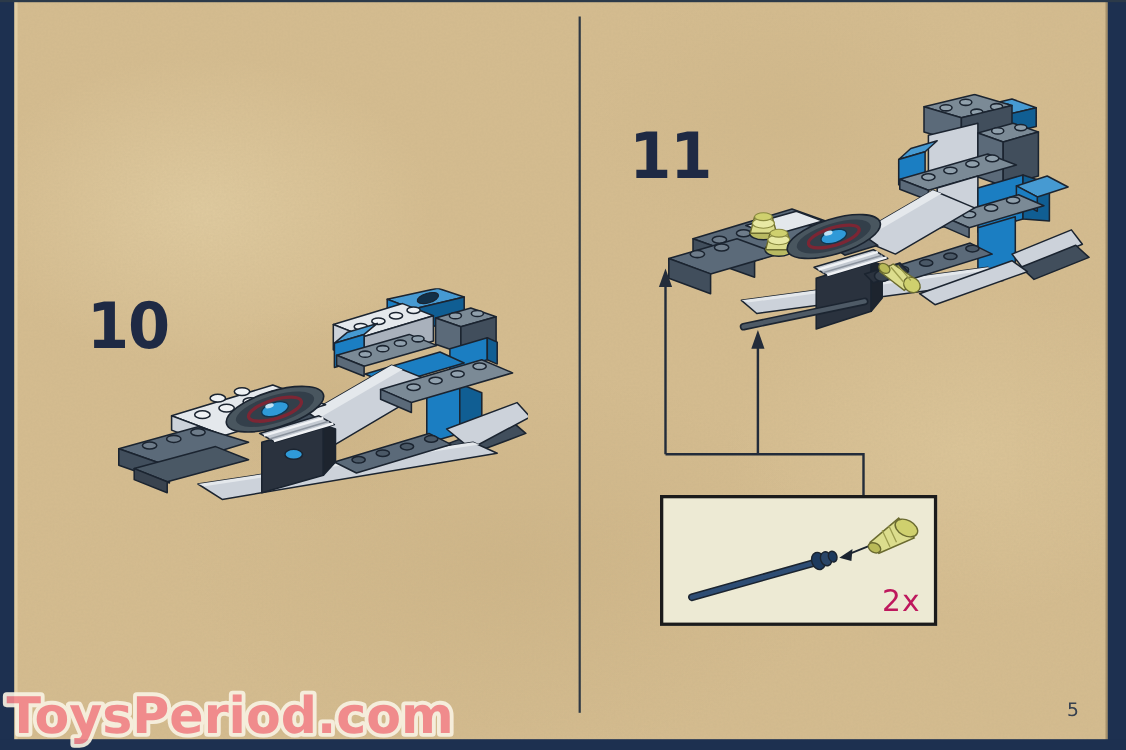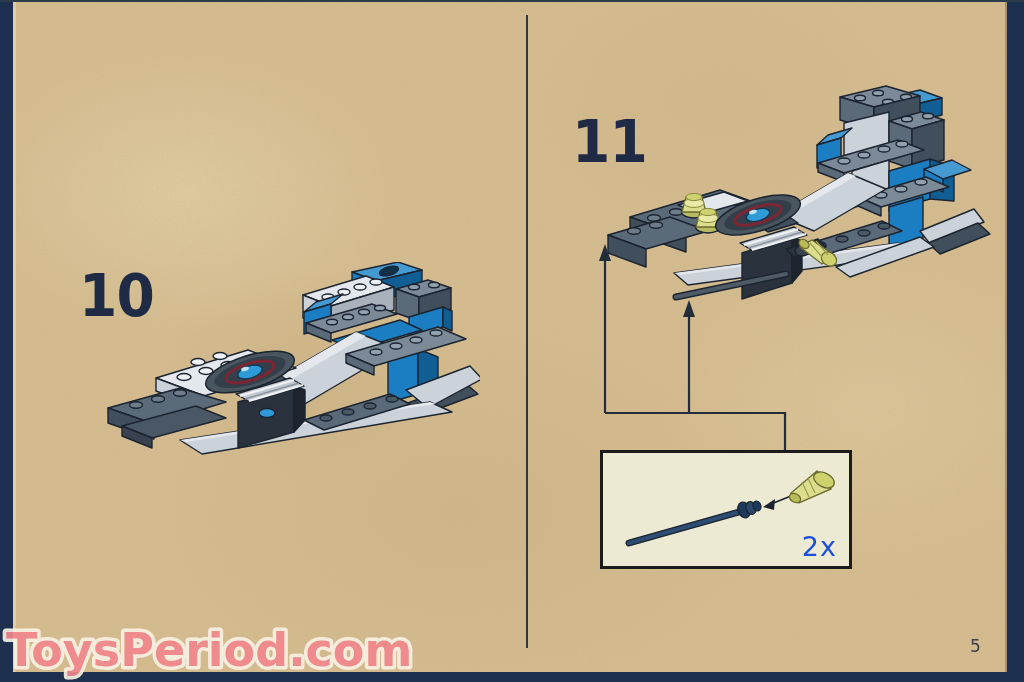--- a/index.html
+++ b/index.html
@@ -22,21 +22,21 @@
   .edge-left-lite{left:13px;top:0;width:3px;height:682px;background:rgba(240,224,184,0.5);}
   .edge-right-shadow{right:17px;top:0;width:2px;height:682px;background:rgba(110,94,62,0.45);}
   .divider{position:absolute;left:526px;top:15px;width:2px;height:633px;background:#2e3844;}
   .step-number{position:absolute;font-weight:700;font-size:58px;line-height:1;color:#1f2a44;transform:scaleX(.95);transform-origin:left top;letter-spacing:-1px;}
   .n10{left:79px;top:267px;}
   .n11{left:572px;top:113px;}
   .model{position:absolute;}
   .model .pc{stroke:#1b2430;stroke-width:1.4;stroke-linejoin:round;}
   .arrows{position:absolute;left:596px;top:242px;}
   .callout{position:absolute;left:600px;top:450px;width:252px;height:119px;background:#edead4;border:3px solid #1b1b1b;box-sizing:border-box;}
-  .qty{position:absolute;right:12px;bottom:4px;font-size:27px;color:#1d4ed8;letter-spacing:1px;}
+  .qty{position:absolute;right:12px;bottom:4px;font-size:27px;color:#be185d;letter-spacing:1px;}
   .watermark{position:absolute;left:0px;top:620px;opacity:0.92;}
   .pageno{position:absolute;left:970px;top:636px;font-size:17px;color:#37414f;}
 </style>
 </head>
 <body>
 
 <div class="page">
 
   <svg class="texture" width="1024" height="682">
     <filter id="grain">

